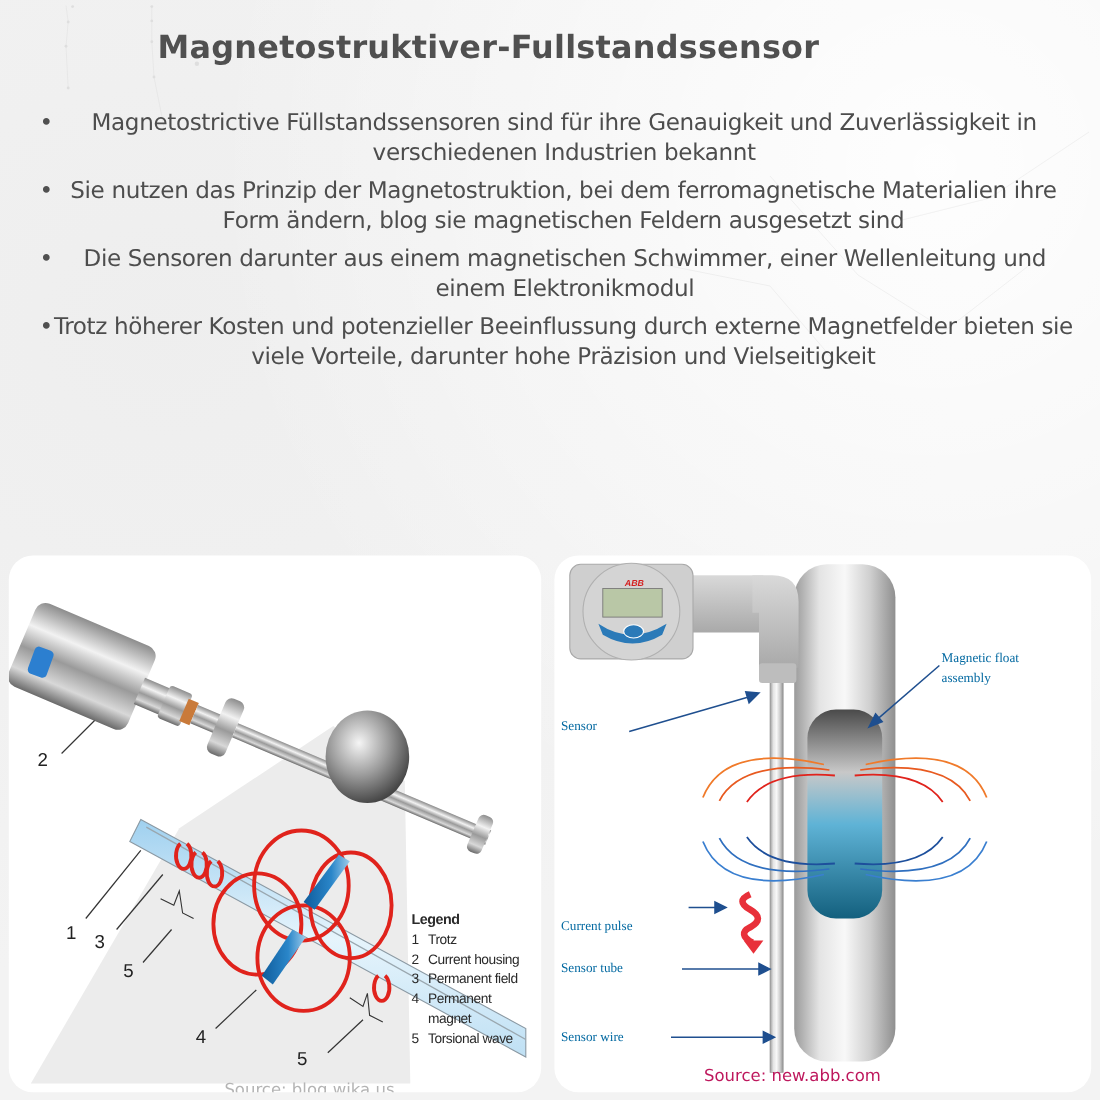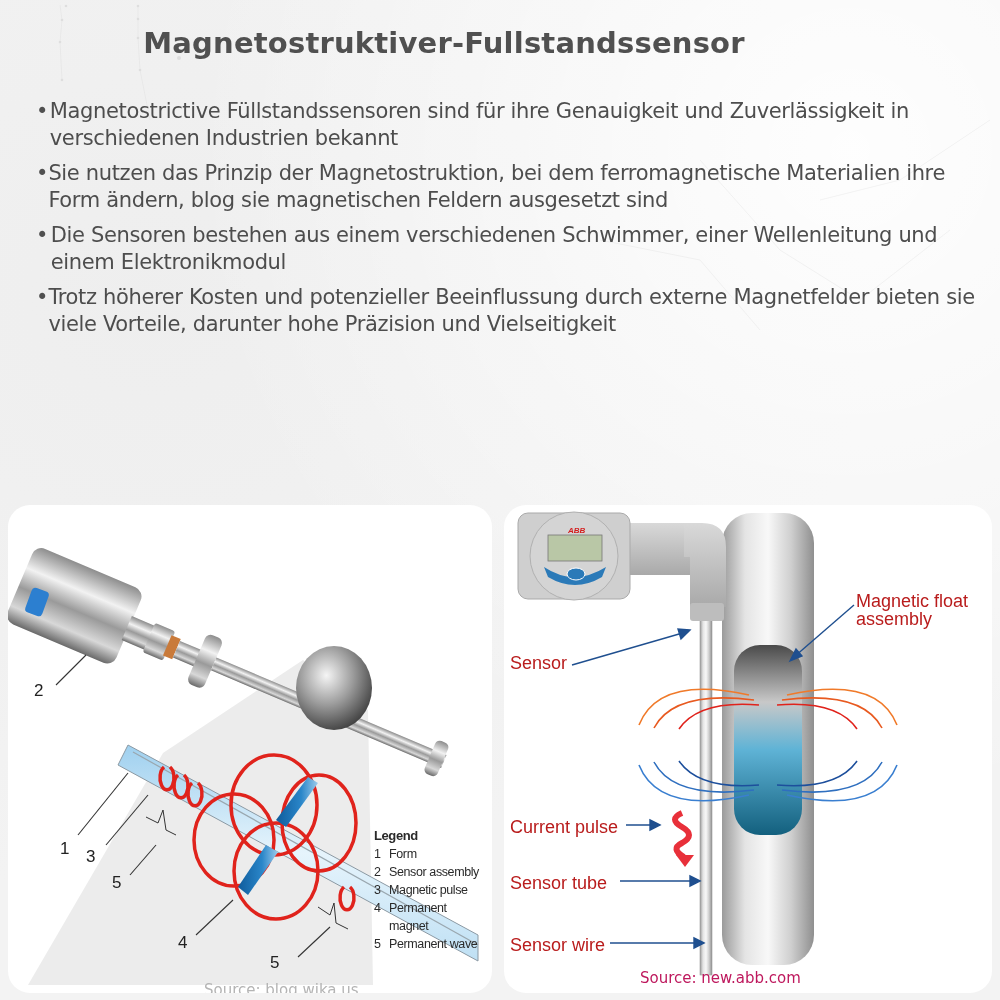--- a/index.html
+++ b/index.html
@@ -19,39 +19,39 @@
   }
   .bg-lines { position: absolute; left: 0; top: 0; width: 1000px; height: 480px; pointer-events: none; opacity: 0.35; }
   .title {
     position: absolute; top: 26px; left: 0; width: 888px;
     text-align: center; font-size: 29px; color: #505050;
     letter-spacing: 0.2px;
   }
   .bullets { position: absolute; left: 36px; top: 98px; width: 940px; }
   .bullet { display: flex; margin-bottom: 9px; }
   .bullet .dot { width: 18px; font-size: 21px; line-height: 26px; color: #505050; }
-  .bullet .text { font-size: 21px; line-height: 26.5px; color: #4d4d4d; letter-spacing: -0.35px; }
+  .bullet .text { font-size: 21px; line-height: 26.5px; color: #4d4d4d; letter-spacing: -0.35px; text-align: center; }
   .card {
     position: absolute; background: #ffffff; border-radius: 22px;
     overflow: hidden;
   }
   .card-left { left: 8px; top: 505px; width: 484px; height: 488px; }
   .card-right { left: 504px; top: 505px; width: 488px; height: 488px; }
   .card svg { position: absolute; left: 0; top: 0; }
   .label {
     position: absolute; font-family: "Liberation Sans", sans-serif;
     color: #333; white-space: nowrap;
   }
   .num { font-size: 17px; color: #222; font-family: "Liberation Sans", sans-serif; }
   .legend { position: absolute; left: 366px; top: 322px; font-family: "Liberation Sans", sans-serif; color: #2a2a2a; font-size: 12.5px; line-height: 18px; letter-spacing: -0.4px; }
   .legend .lg-title { font-weight: bold; font-size: 13px; }
   .legend .row { display: flex; }
   .legend .row .n { width: 12px; }
   .source { position: absolute; font-family: "DejaVu Sans", sans-serif; font-size: 15px; color: #b4b4b4; white-space: nowrap; }
-  .r-label { font-size: 18px; color: #b91c1c; }
+  .r-label { font-size: 12px; color: #0369a1; font-family: Liberation Serif, serif; }
 </style>
 </head>
 <body>
 
 <div class="bg-texture"></div>
 <svg class="bg-lines" width="1000" height="480">
   <g stroke="#c9c9c9" stroke-width="0.6" fill="none">
     <path d="M60 5 L62 20 L60 42 L62 80"></path>
     <path d="M138 5 L138 38 L140 70 L150 120"></path>
     <path d="M700 160 L780 250 L860 300 L950 230"></path>
@@ -77,21 +77,21 @@
   <div class="bullet">
     <span class="dot">•</span>
     <span class="text">Magnetostrictive Füllstandssensoren sind für ihre Genauigkeit und Zuverlässigkeit in verschiedenen Industrien bekannt</span>
   </div>
   <div class="bullet">
     <span class="dot">•</span>
     <span class="text">Sie nutzen das Prinzip der Magnetostruktion, bei dem ferromagnetische Materialien ihre Form ändern, blog sie magnetischen Feldern ausgesetzt sind</span>
   </div>
   <div class="bullet">
     <span class="dot">•</span>
-    <span class="text">Die Sensoren bestehen aus einem verschiedenen Schwimmer, einer Wellenleitung und einem Elektronikmodul</span>
+    <span class="text">Die Sensoren darunter aus einem magnetischen Schwimmer, einer Wellenleitung und einem Elektronikmodul</span>
   </div>
   <div class="bullet">
     <span class="dot">•</span>
     <span class="text">Trotz höherer Kosten und potenzieller Beeinflussung durch externe Magnetfelder bieten sie viele Vorteile, darunter hohe Präzision und Vielseitigkeit</span>
   </div>
 </div>
 
 <div class="card card-left">
   <svg width="484" height="488">
     <defs>
@@ -167,25 +167,25 @@
   </svg>
   <span class="label num" style="left:26px;top:176px;">2</span>
   <span class="label num" style="left:52px;top:334px;">1</span>
   <span class="label num" style="left:78px;top:342px;">3</span>
   <span class="label num" style="left:104px;top:368px;">5</span>
   <span class="label num" style="left:170px;top:428px;">4</span>
   <span class="label num" style="left:262px;top:448px;">5</span>
 
   <div class="legend">
     <div class="lg-title">Legend</div>
-    <div class="row"><span class="n">1</span>&nbsp;<span>Form</span></div>
-    <div class="row"><span class="n">2</span>&nbsp;<span>Sensor assembly</span></div>
-    <div class="row"><span class="n">3</span>&nbsp;<span>Magnetic pulse</span></div>
+    <div class="row"><span class="n">1</span>&nbsp;<span>Trotz</span></div>
+    <div class="row"><span class="n">2</span>&nbsp;<span>Current housing</span></div>
+    <div class="row"><span class="n">3</span>&nbsp;<span>Permanent field</span></div>
     <div class="row"><span class="n">4</span>&nbsp;<span style="width:80px;white-space:normal;">Permanent magnet</span></div>
-    <div class="row"><span class="n">5</span>&nbsp;<span>Permanent wave</span></div>
+    <div class="row"><span class="n">5</span>&nbsp;<span>Torsional wave</span></div>
   </div>
   <span class="source" style="left:160px;top:476px;margin-left:36px;">Source: blog.wika.us</span>
 </div>
 
 <div class="card card-right">
   <svg width="488" height="488">
     <defs>
       <linearGradient id="pipe" x1="0" y1="0" x2="1" y2="0">
         <stop offset="0" stop-color="#9a9a9a"></stop>
         <stop offset="0.25" stop-color="#e4e4e4"></stop>
@@ -248,17 +248,17 @@
       <line x1="116" y1="376" x2="190" y2="376"></line>
       <polygon points="196,376 186,371 186,381"></polygon>
       <line x1="106" y1="438" x2="194" y2="438"></line>
       <polygon points="200,438 190,433 190,443"></polygon>
     </g>
   </svg>
   <span class="label" style="left:64px;top:21px;font-size:8px;font-weight:bold;color:#d42020;font-style:italic;">ABB</span>
   <span class="label r-label" style="left:352px;top:86px;">Magnetic float</span>
   <span class="label r-label" style="left:352px;top:104px;">assembly</span>
   <span class="label r-label" style="left:6px;top:148px;">Sensor</span>
-  <span class="label r-label" style="left:6px;top:312px;">Current pulse</span>
+  <span class="label r-label" style="left:6px;top:329px;">Current pulse</span>
   <span class="label r-label" style="left:6px;top:368px;">Sensor tube</span>
   <span class="label r-label" style="left:6px;top:430px;">Sensor wire</span>
   <span class="source" style="left:136px;top:464px;color:#be185d;">Source: new.abb.com</span>
 </div>
 
 </body></html>

